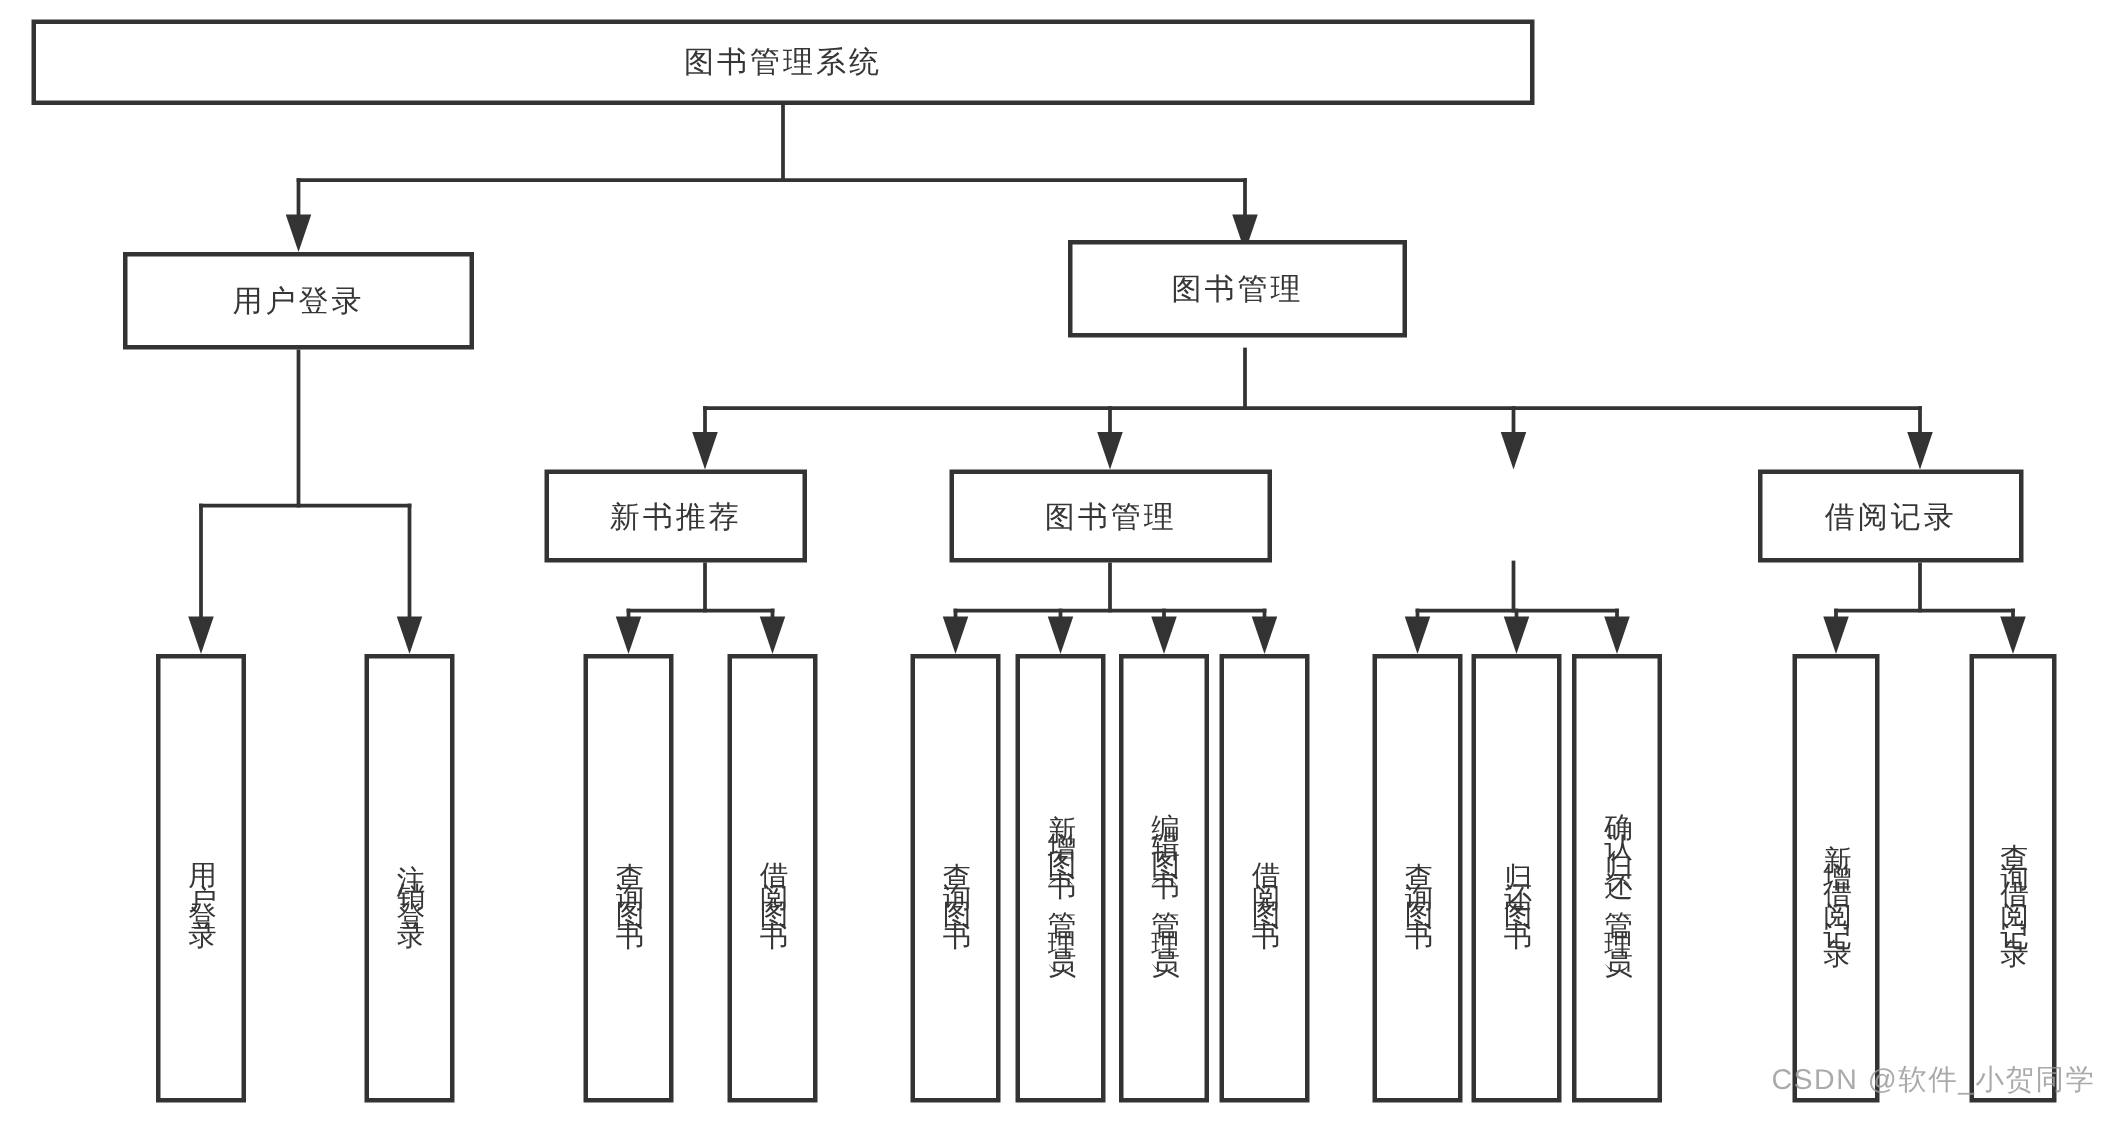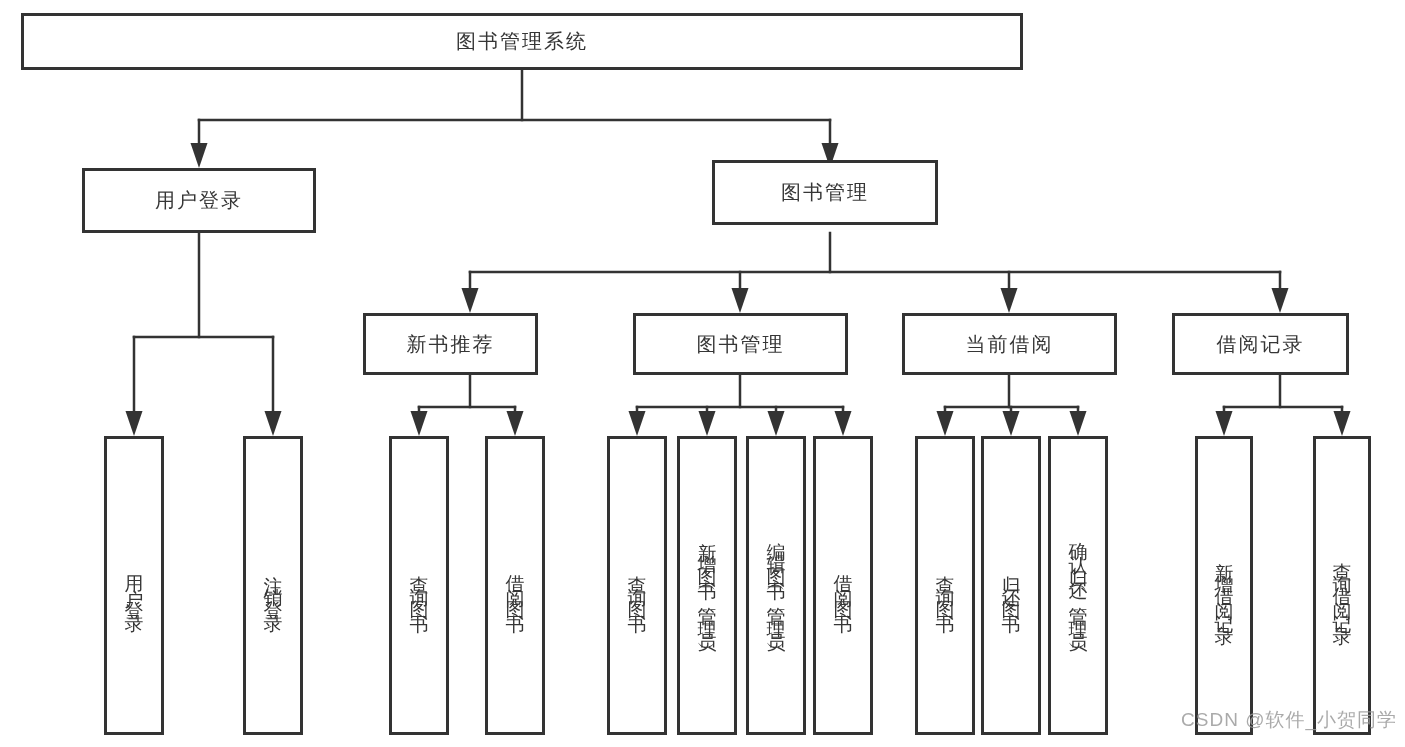--- a/index.html
+++ b/index.html
@@ -114,21 +114,20 @@
       <polygon points="1333.5,411 1350.5,411 1342,436" fill="#333333"></polygon>
     </svg>
 
   <div class="box hbox" style="left:21px; top:13px; width:1002px; height:57px;">图书管理系统</div>
 
   <div class="box hbox" style="left:82px; top:168px; width:234px; height:65px;">用户登录</div>
   <div class="box hbox" style="left:712px; top:160px; width:226px; height:65px;">图书管理</div>
 
   <div class="box hbox" style="left:363px; top:313px; width:175px; height:62px;">新书推荐</div>
   <div class="box hbox" style="left:633px; top:313px; width:215px; height:62px;">图书管理</div>
-  <div class="box hbox" style="left:902px; top:313px; width:215px; height:62px;">当前借阅</div>
   <div class="box hbox" style="left:1172px; top:313px; width:177px; height:62px;">借阅记录</div>
 
   <div class="box leaf" style="left:104px; top:436px; width:60px; height:299px;">用户登录</div>
   <div class="box leaf" style="left:243px; top:436px; width:60px; height:299px;">注销登录</div>
 
   <div class="box leaf" style="left:389px; top:436px; width:60px; height:299px;">查询图书</div>
   <div class="box leaf" style="left:485px; top:436px; width:60px; height:299px;">借阅图书</div>
 
   <div class="box leaf" style="left:607px; top:436px; width:60px; height:299px;">查询图书</div>
   <div class="box leaf" style="left:677px; top:436px; width:60px; height:299px;">新增图书（管理员）</div>

